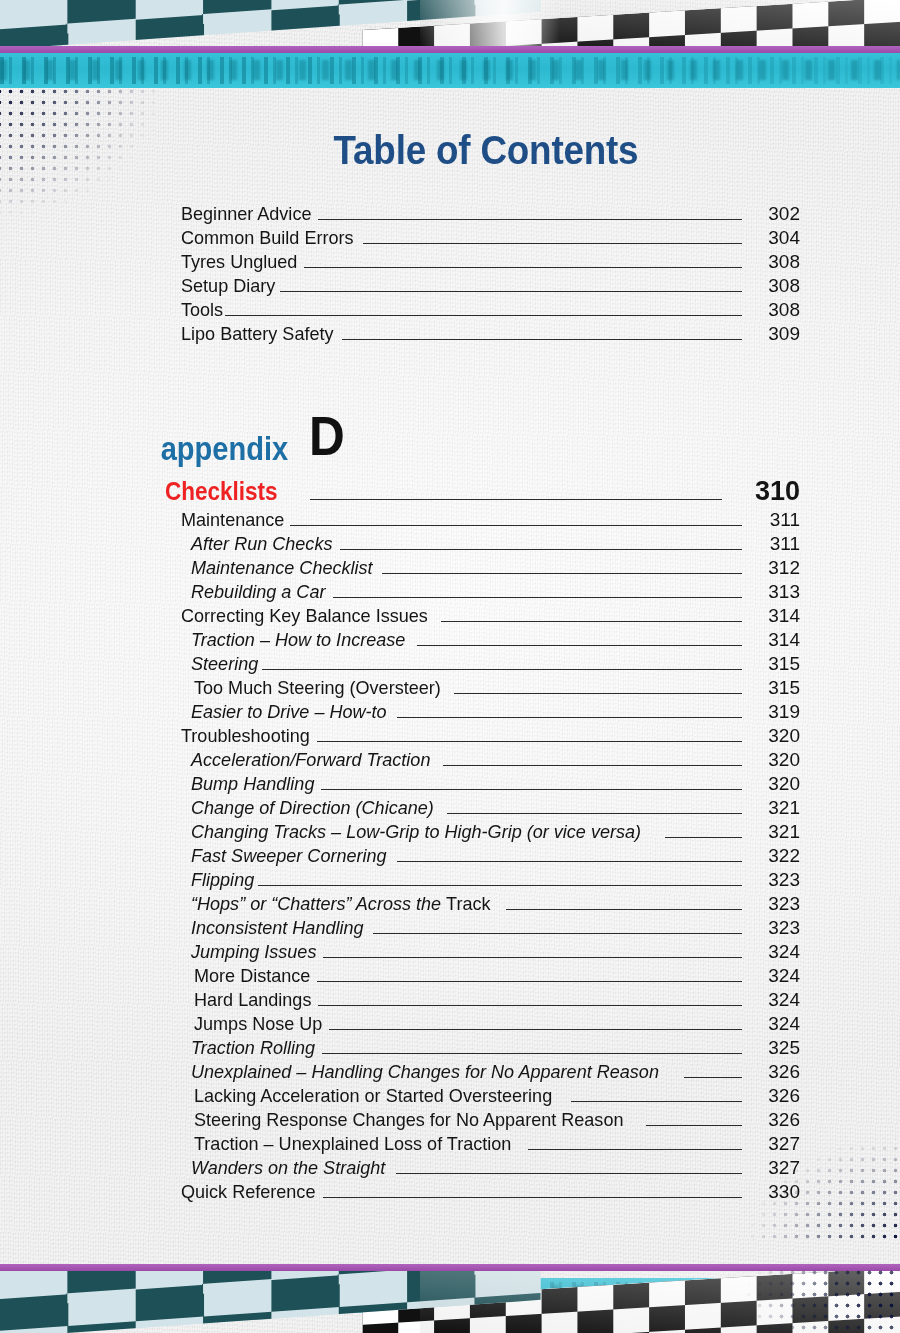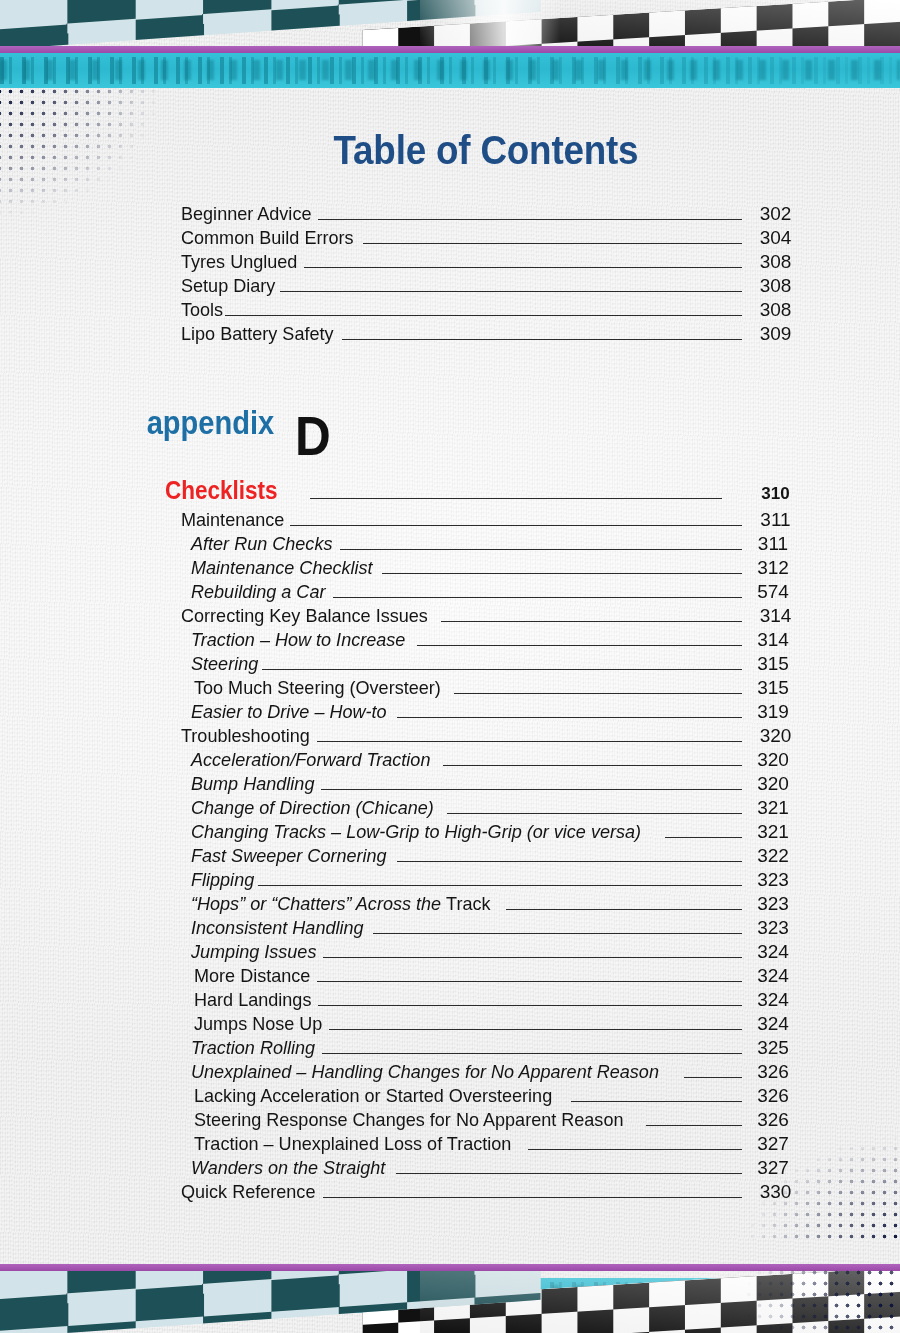--- a/index.html
+++ b/index.html
@@ -239,55 +239,55 @@
   .leader {
     flex: 1 1 auto;
     border-bottom: 1.4px solid #2b2b2b;
     margin: 0 0 5px 0;
     min-width: 8px;
     height: 1px;
   }
   .toc-page {
     flex: 0 0 auto;
     width: 58px;
-    text-align: center;
+    text-align: right;
     padding-left: 9px;
     font-size: 19px;
     color: #141414;
   }
 
   
   .lvl-h .toc-label {
     font-family: "Liberation Sans Narrow", "Liberation Sans", sans-serif;
     font-size: 25px;
     font-weight: bold;
     color: #ee2222;
     transform: scaleX(.9);
   }
   .lvl-h { height: 33px; gap: 20px; }
-  .lvl-h .toc-page { font-size: 17px; font-weight: bold; }
+  .lvl-h .toc-page { font-size: 27px; font-weight: bold; }
   .lvl-h .leader { margin-bottom: 7px; }
 
   .lvl-1 { margin-left: 16px; }
   .lvl-2 { margin-left: 26px; }
   .lvl-2 .toc-label { font-style: italic; }
   .lvl-3 { margin-left: 29px; }
 
   .lvl-2 .toc-page, .lvl-3 .toc-page { padding-left: 4px; }
   .lvl-2 .leader, .lvl-3 .leader { margin-bottom: 4px; }
 
   .roman { font-style: normal; }
 
   
   .appendix-head {
     position: absolute;
-    left: 138px;
+    left: 152px;
     top: 404px;
     display: flex;
-    align-items: flex-start;
+    align-items: flex-end;
     white-space: nowrap;
   }
   .appendix-word {
     font-family: "Liberation Sans Narrow", "Liberation Sans", sans-serif;
     font-size: 33px;
     font-weight: bold;
     color: #1d6fa5;
     transform: scaleX(.88);
     transform-origin: left baseline;
   }
@@ -399,21 +399,21 @@
           <span class="toc-page">311</span>
         </div>
         <div class="toc-row lvl-2">
           <span class="toc-label">Maintenance Checklist</span>
           <span class="leader"></span>
           <span class="toc-page">312</span>
         </div>
         <div class="toc-row lvl-2">
           <span class="toc-label">Rebuilding a Car</span>
           <span class="leader"></span>
-          <span class="toc-page">574</span>
+          <span class="toc-page">313</span>
         </div>
         <div class="toc-row lvl-1">
           <span class="toc-label">Correcting Key Balance Issues</span>
           <span class="leader"></span>
           <span class="toc-page">314</span>
         </div>
         <div class="toc-row lvl-2">
           <span class="toc-label">Traction – How to Increase</span>
           <span class="leader"></span>
           <span class="toc-page">314</span>

